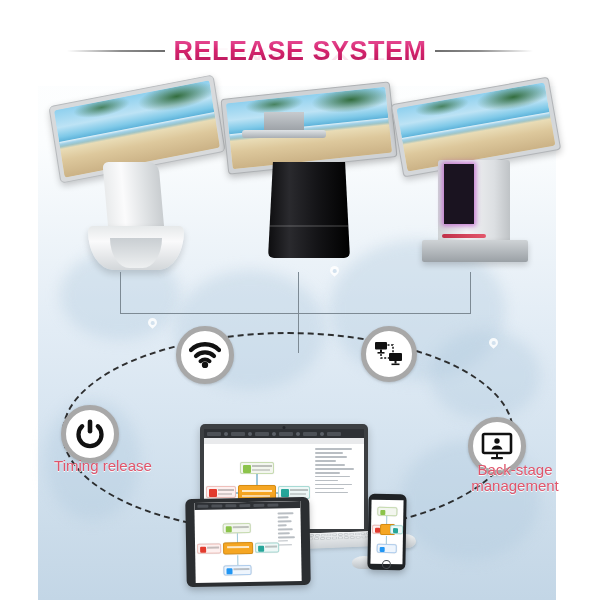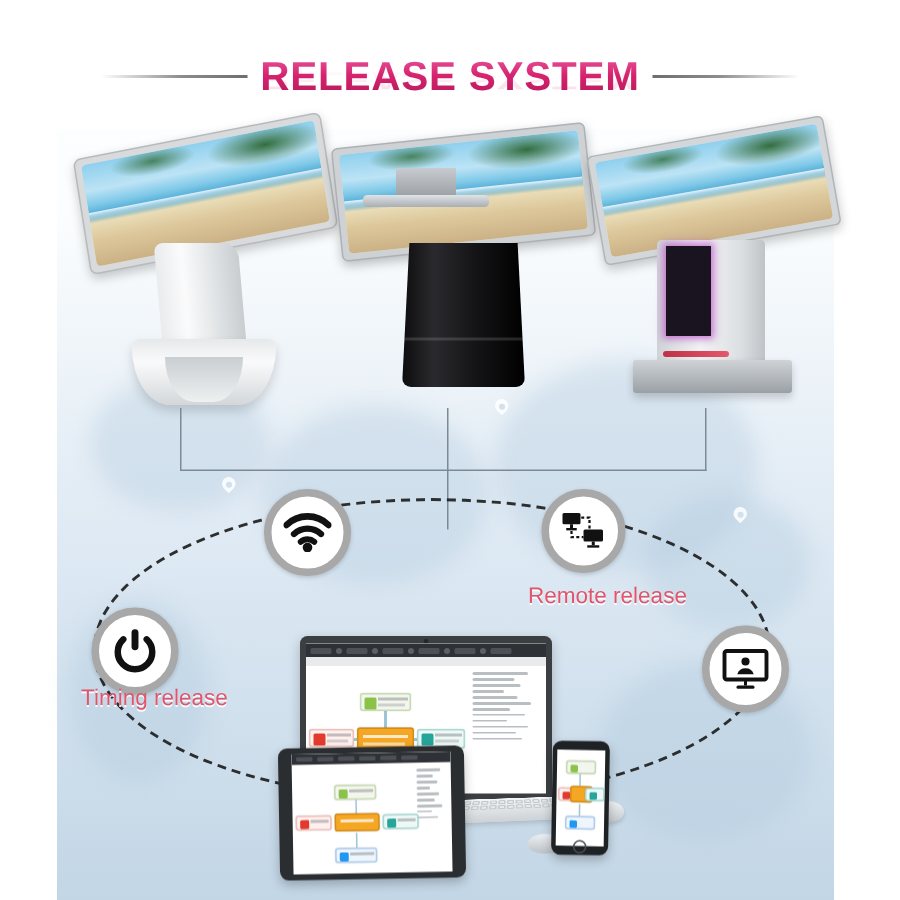--- a/index.html
+++ b/index.html
@@ -382,33 +382,34 @@
         <rect x="6" y="9.5" width="2" height="2.5" fill="#111"></rect>
         <rect x="3.5" y="12" width="7" height="1.6" fill="#111"></rect>
         <rect x="15" y="13" width="13" height="8" rx="1" fill="#111"></rect>
         <rect x="20.5" y="21" width="2" height="2.5" fill="#111"></rect>
         <rect x="17.5" y="23.5" width="8" height="1.6" fill="#111"></rect>
         <path d="M7 14 L7 18 L15 18" stroke="#111" stroke-width="1.5" fill="none" stroke-dasharray="2 1.6"></path>
         <path d="M13.5 5 L19 5 L19 13" stroke="#111" stroke-width="1.5" fill="none" stroke-dasharray="2 1.6"></path>
       </svg>
     </span>
   </div>
-  <div class="node-label" style="left:330px; top:390px; width:150px;">Remote release</div>
 
   <div class="icon-badge" style="left:468px; top:417px; width:58px; height:58px;">
     <span>
       <svg width="32" height="28" viewBox="0 0 32 28">
         <rect x="2" y="2" width="28" height="19" rx="1.5" fill="none" stroke="#111" stroke-width="2.6"></rect>
         <circle cx="16" cy="9" r="2.7" fill="#111"></circle>
         <path d="M10.5 17.5 A5.8 5.8 0 0 1 21.5 17.5 Z" fill="#111"></path>
         <rect x="15" y="21" width="2" height="4" fill="#111"></rect>
         <rect x="10" y="25" width="12" height="2.2" rx="1" fill="#111"></rect>
       </svg>
     </span>
   </div>
+  <div class="node-label" style="left:435px; top:462px; width:160px;">Back-stage
+management</div>
 
   <div class="icon-badge" style="left:61px; top:405px; width:58px; height:58px;">
     <span>
       <svg width="28" height="30" viewBox="0 0 28 30">
         <path d="M6.2 7.2 A11.5 11.5 0 1 0 21.8 7.2" stroke="#111" stroke-width="4.3" fill="none" stroke-linecap="round"></path>
         <rect x="11.7" y="0.5" width="4.6" height="14" rx="2.3" fill="#111"></rect>
       </svg>
     </span>
   </div>
   <div class="node-label" style="left:38px; top:458px; width:130px;">Timing release</div>

